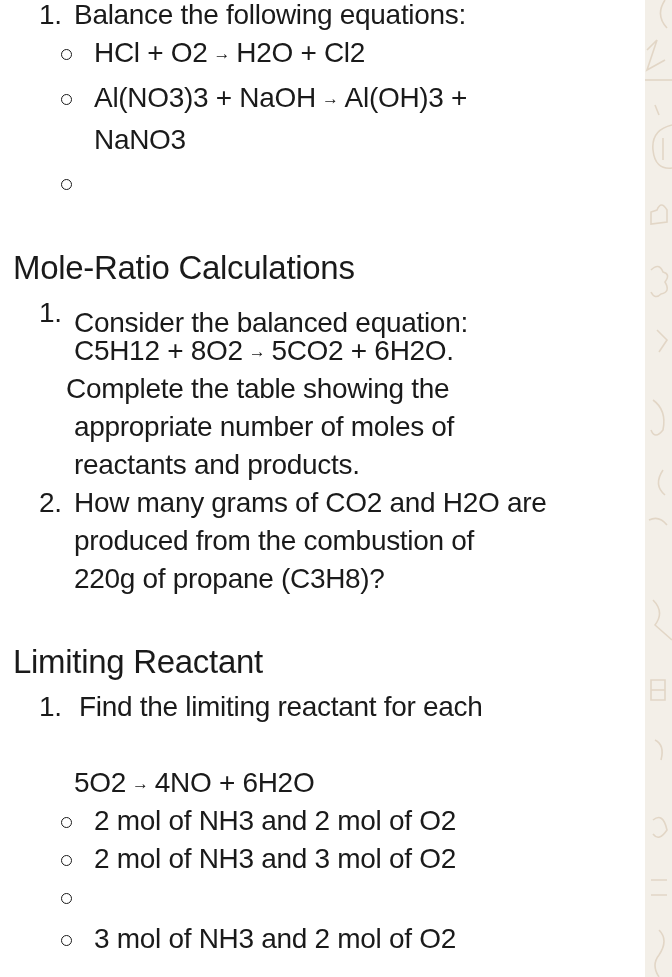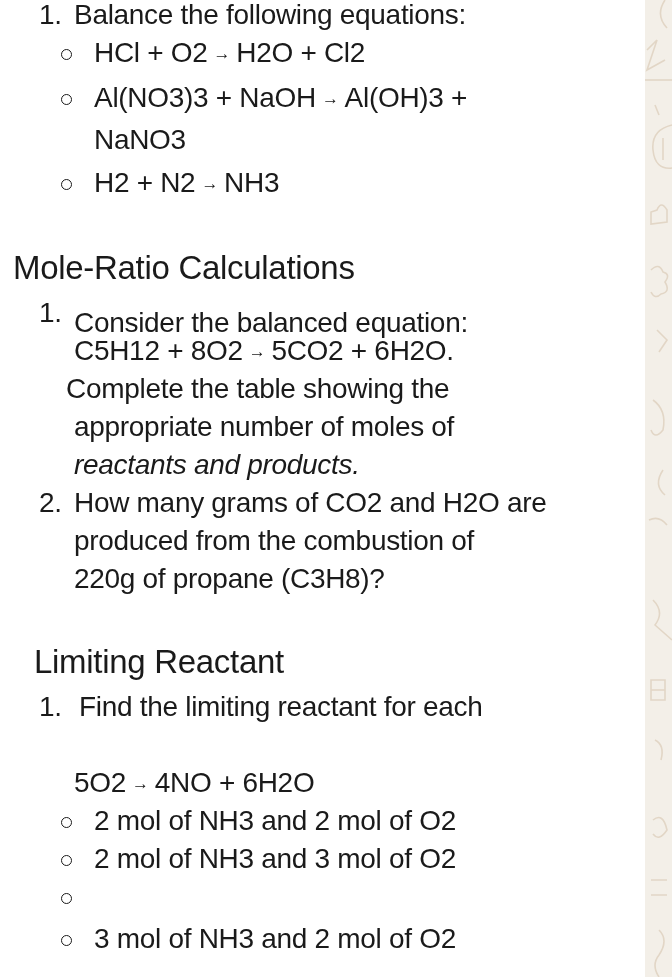--- a/index.html
+++ b/index.html
@@ -37,41 +37,38 @@
     <span>HCl + O2</span><span class="arrow">→</span><span>H2O + Cl2</span>
   </div>
 
   <div class="bullet" style="top:94px;"></div>
   <div class="line" style="left:94px; top:79px;">
     <span>Al(NO3)3 + NaOH</span><span class="arrow">→</span><span>Al(OH)3 +</span>
   </div>
   <div class="line" style="left:94px; top:121px;">NaNO3</div>
 
   <div class="bullet" style="top:179px;"></div>
-  <div class="line" style="left:94px; top:164px;">
-    <span>H2 + N2</span><span class="arrow">→</span><span>NH3</span>
-  </div>
 
   <div class="h" style="top:243px;">Mole-Ratio Calculations</div>
 
   <div class="line num" style="top:294px;">1.</div>
   <div class="line" style="left:74px; top:304px;">Consider the balanced equation:</div>
   <div class="line" style="left:74px; top:332px;">
     <span>C5H12 + 8O2</span><span class="arrow">→</span><span>5CO2 + 6H2O.</span>
   </div>
   <div class="line" style="left:66px; top:370px;">Complete the table showing the</div>
   <div class="line" style="left:74px; top:408px;">appropriate number of moles of</div>
-  <div class="line" style="left:74px; top:446px;font-style:italic;">reactants and products.</div>
+  <div class="line" style="left:74px; top:446px;">reactants and products.</div>
 
   <div class="line num" style="top:484px;">2.</div>
   <div class="line" style="left:74px; top:484px;">How many grams of CO2 and H2O are</div>
   <div class="line" style="left:74px; top:522px;">produced from the combustion of</div>
   <div class="line" style="left:74px; top:560px;">220g of propane (C3H8)?</div>
 
-  <div class="h" style="top:637px;margin-left:21px;">Limiting Reactant</div>
+  <div class="h" style="top:637px;">Limiting Reactant</div>
 
   <div class="line num" style="top:688px;">1.</div>
   <div class="line" style="left:79px; top:688px;">Find the limiting reactant for each</div>
   <div class="line" style="left:74px; top:764px;">
     <span>5O2</span><span class="arrow">→</span><span>4NO + 6H2O</span>
   </div>
 
   <div class="bullet" style="top:817px;"></div>
   <div class="line" style="left:94px; top:802px;">2 mol of NH3 and 2 mol of O2</div>
   <div class="bullet" style="top:855px;"></div>

